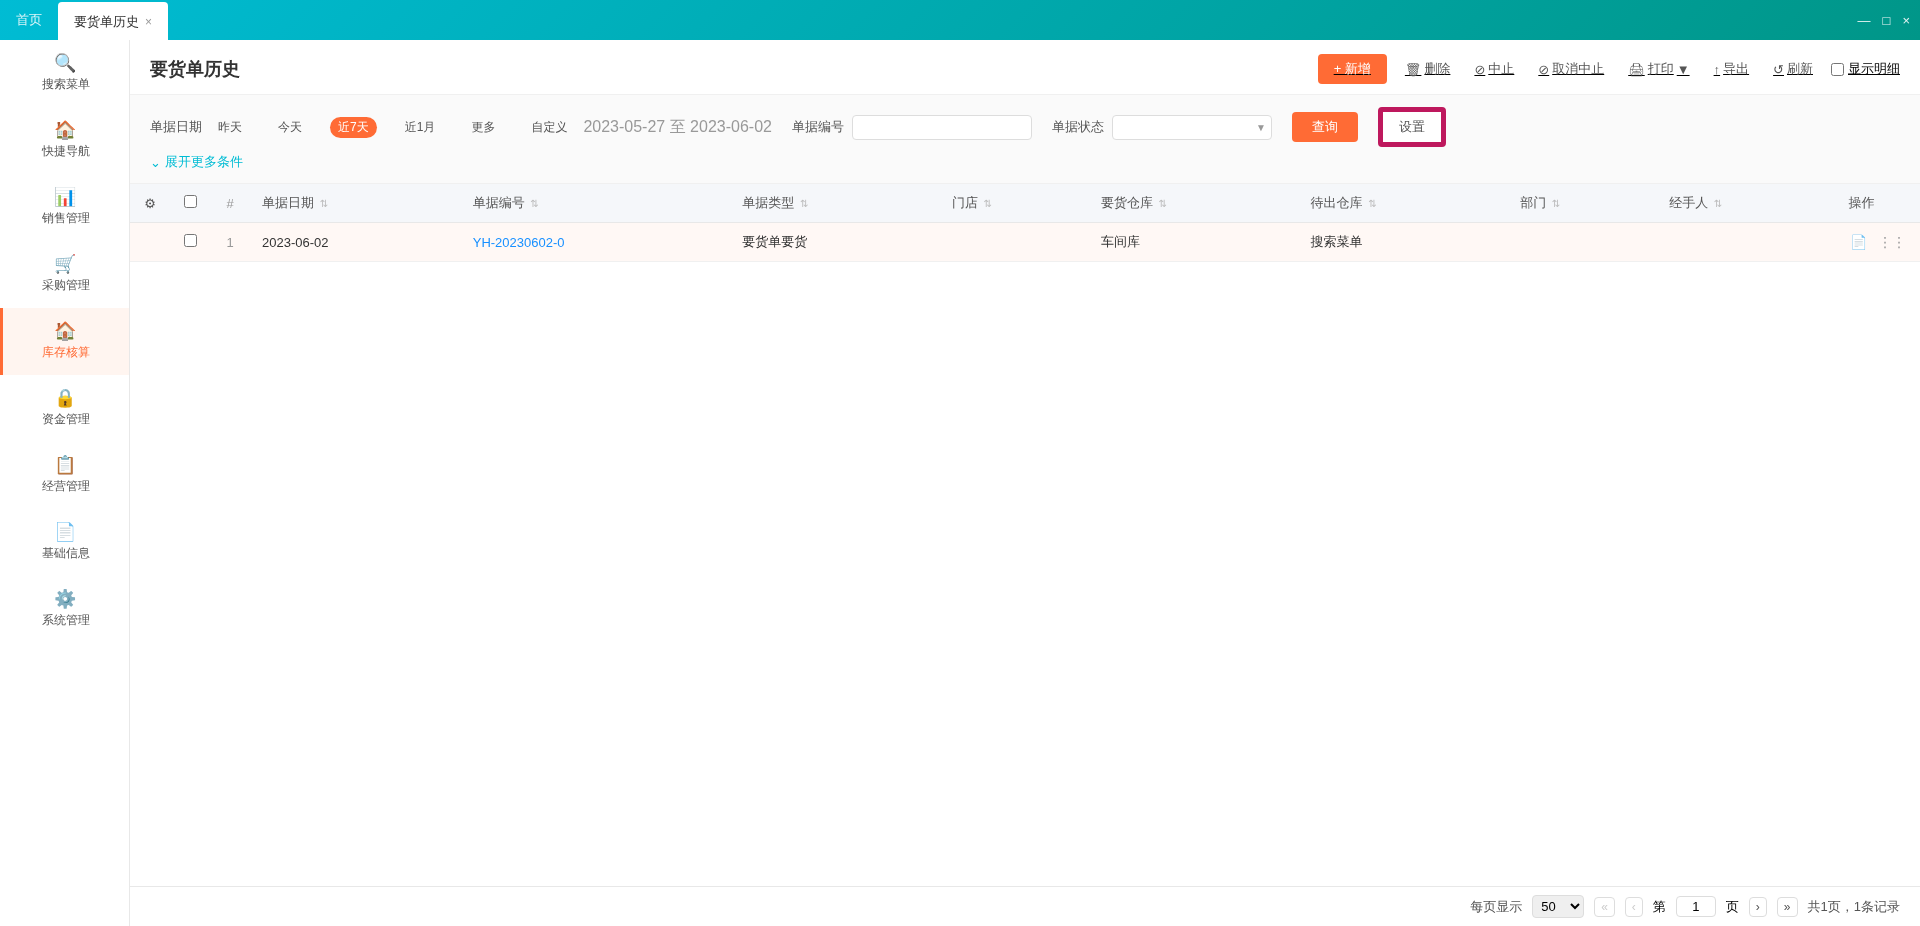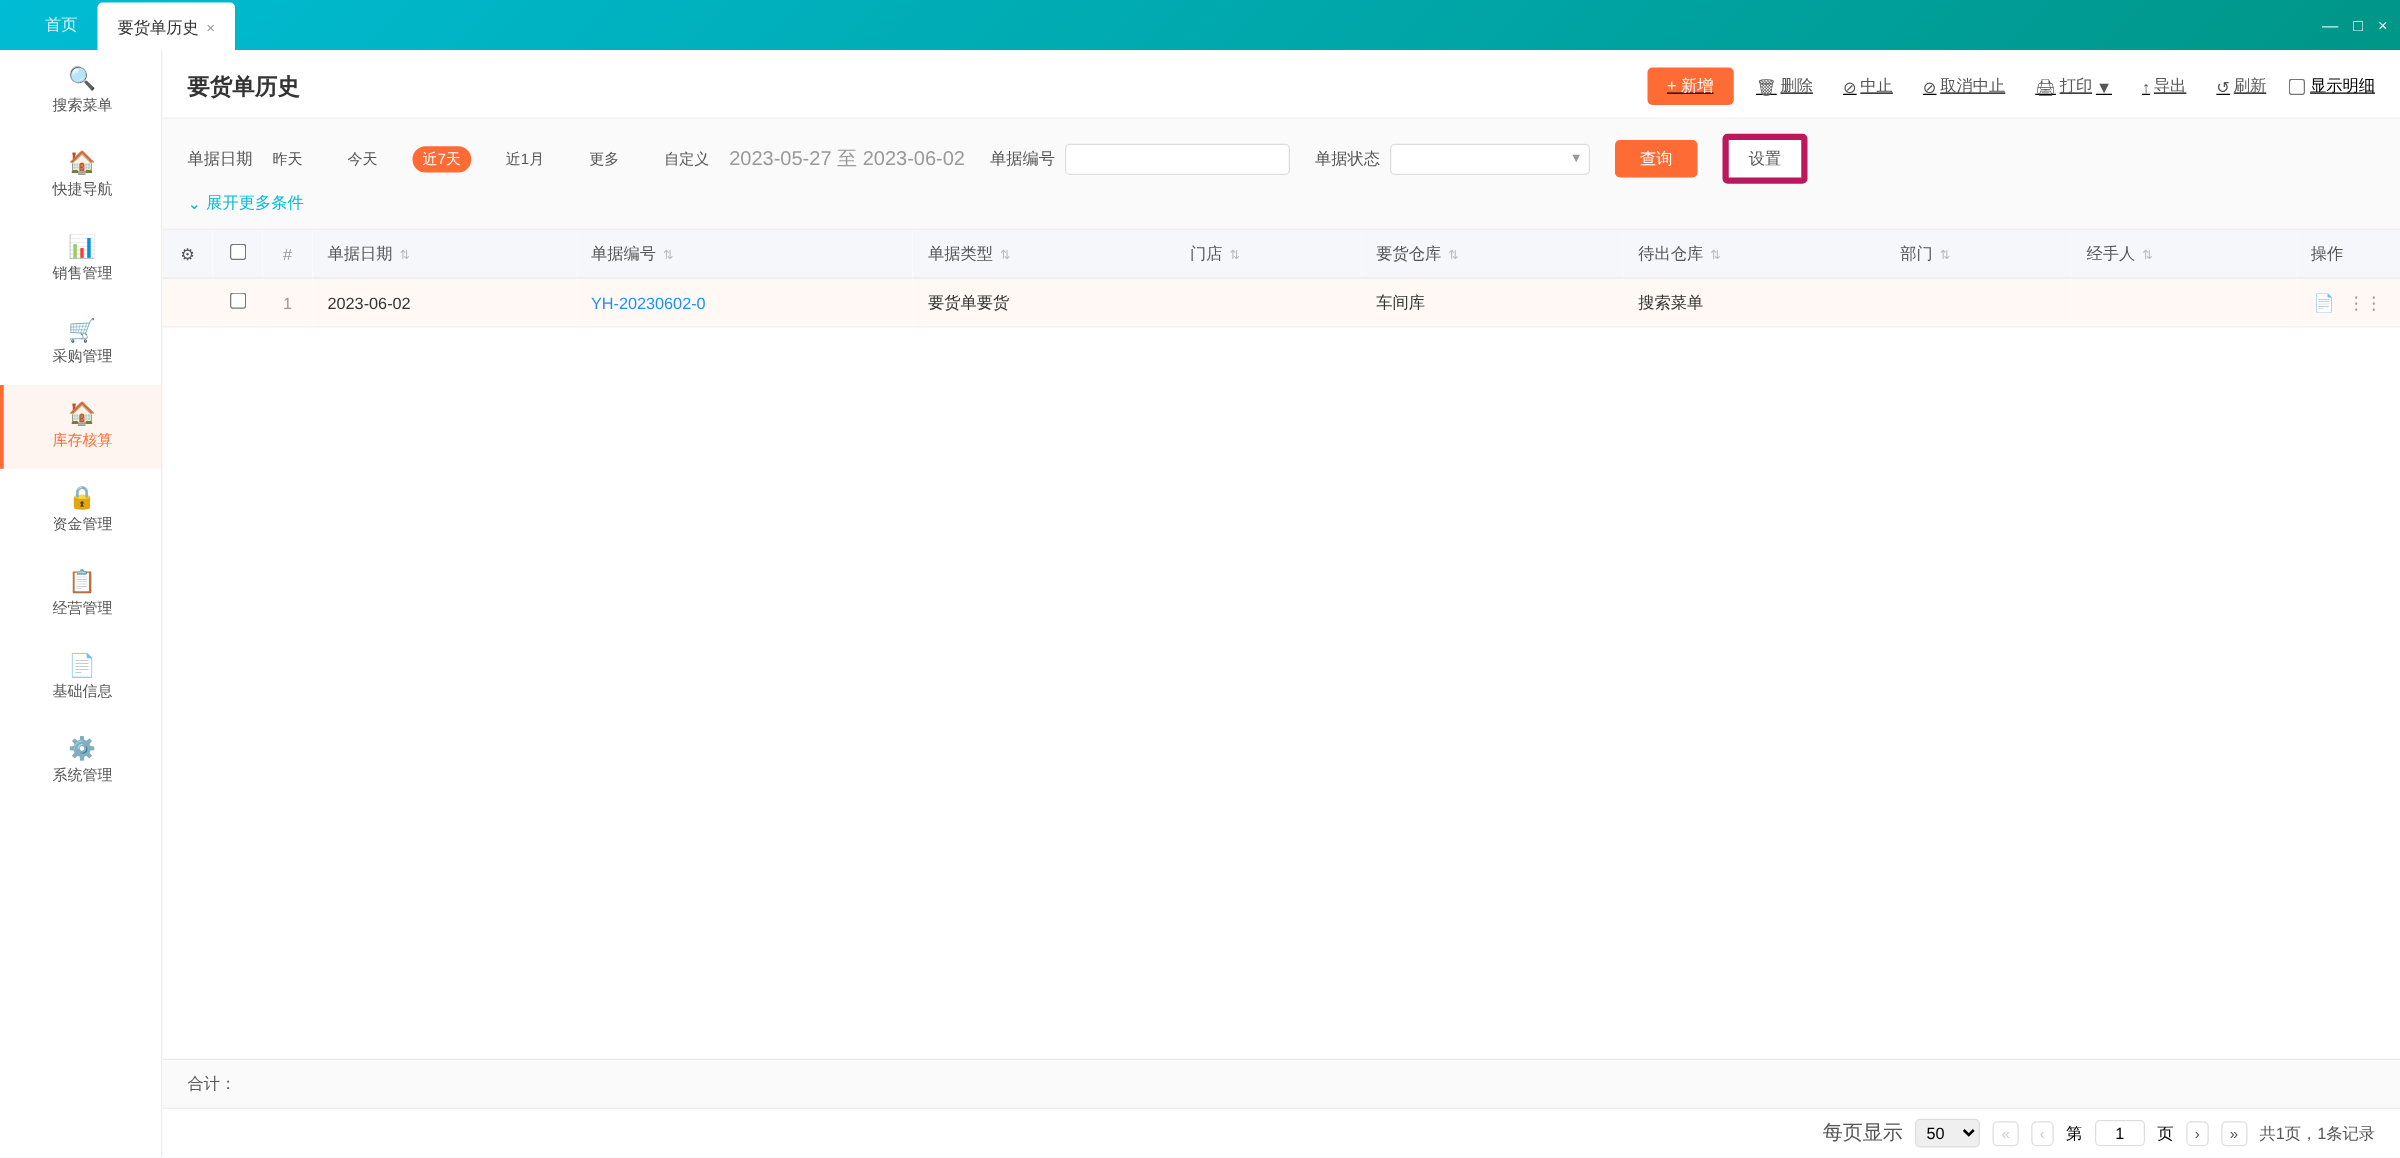--- a/index.html
+++ b/index.html
@@ -13,21 +13,20 @@
       align-items: center;
       padding: 0 0 0 0;
       color: white;
       flex-shrink: 0;
     }
     .top-bar-tabs {
       display: flex;
       align-items: center;
       height: 100%;
       flex: 1;
-      margin-left: 20px;
     }
     .top-tab {
       height: 100%;
       padding: 0 16px;
       display: flex;
       align-items: center;
       cursor: pointer;
       color: rgba(255,255,255,0.85);
       font-size: 13px;
     }
@@ -310,21 +309,21 @@
     
     .pagination-bar {
       border-top: 1px solid #e8e8e8;
       padding: 8px 20px;
       display: flex;
       align-items: center;
       justify-content: flex-end;
       gap: 10px;
       background: white;
     }
-    .pagination-info { color: #555; font-size: 16px; }
+    .pagination-info { color: #555; font-size: 13px; }
     .page-size-select {
       border: 1px solid #ddd;
       border-radius: 4px;
       padding: 2px 4px;
       font-size: 13px;
       outline: none;
     }
     .page-btn {
       cursor: pointer;
       color: #555;
@@ -545,23 +544,20 @@
               <div class="op-icons">
                 <span class="op-icon" title="编辑">📄</span>
                 <span class="op-icon" title="更多">⋮⋮</span>
               </div>
             </td>
           </tr>
         </tbody>
       </table>
     </div>
 
-    <div class="table-footer">
-      <span>合计：</span>
-    </div>
 
     <div class="pagination-bar">
       <span class="pagination-info">每页显示</span>
       <select class="page-size-select">
         <option value="20">20</option>
         <option value="50" selected="">50</option>
         <option value="100">100</option>
       </select>
       <button class="page-btn" disabled="">«</button>
       <button class="page-btn" disabled="">‹</button>

